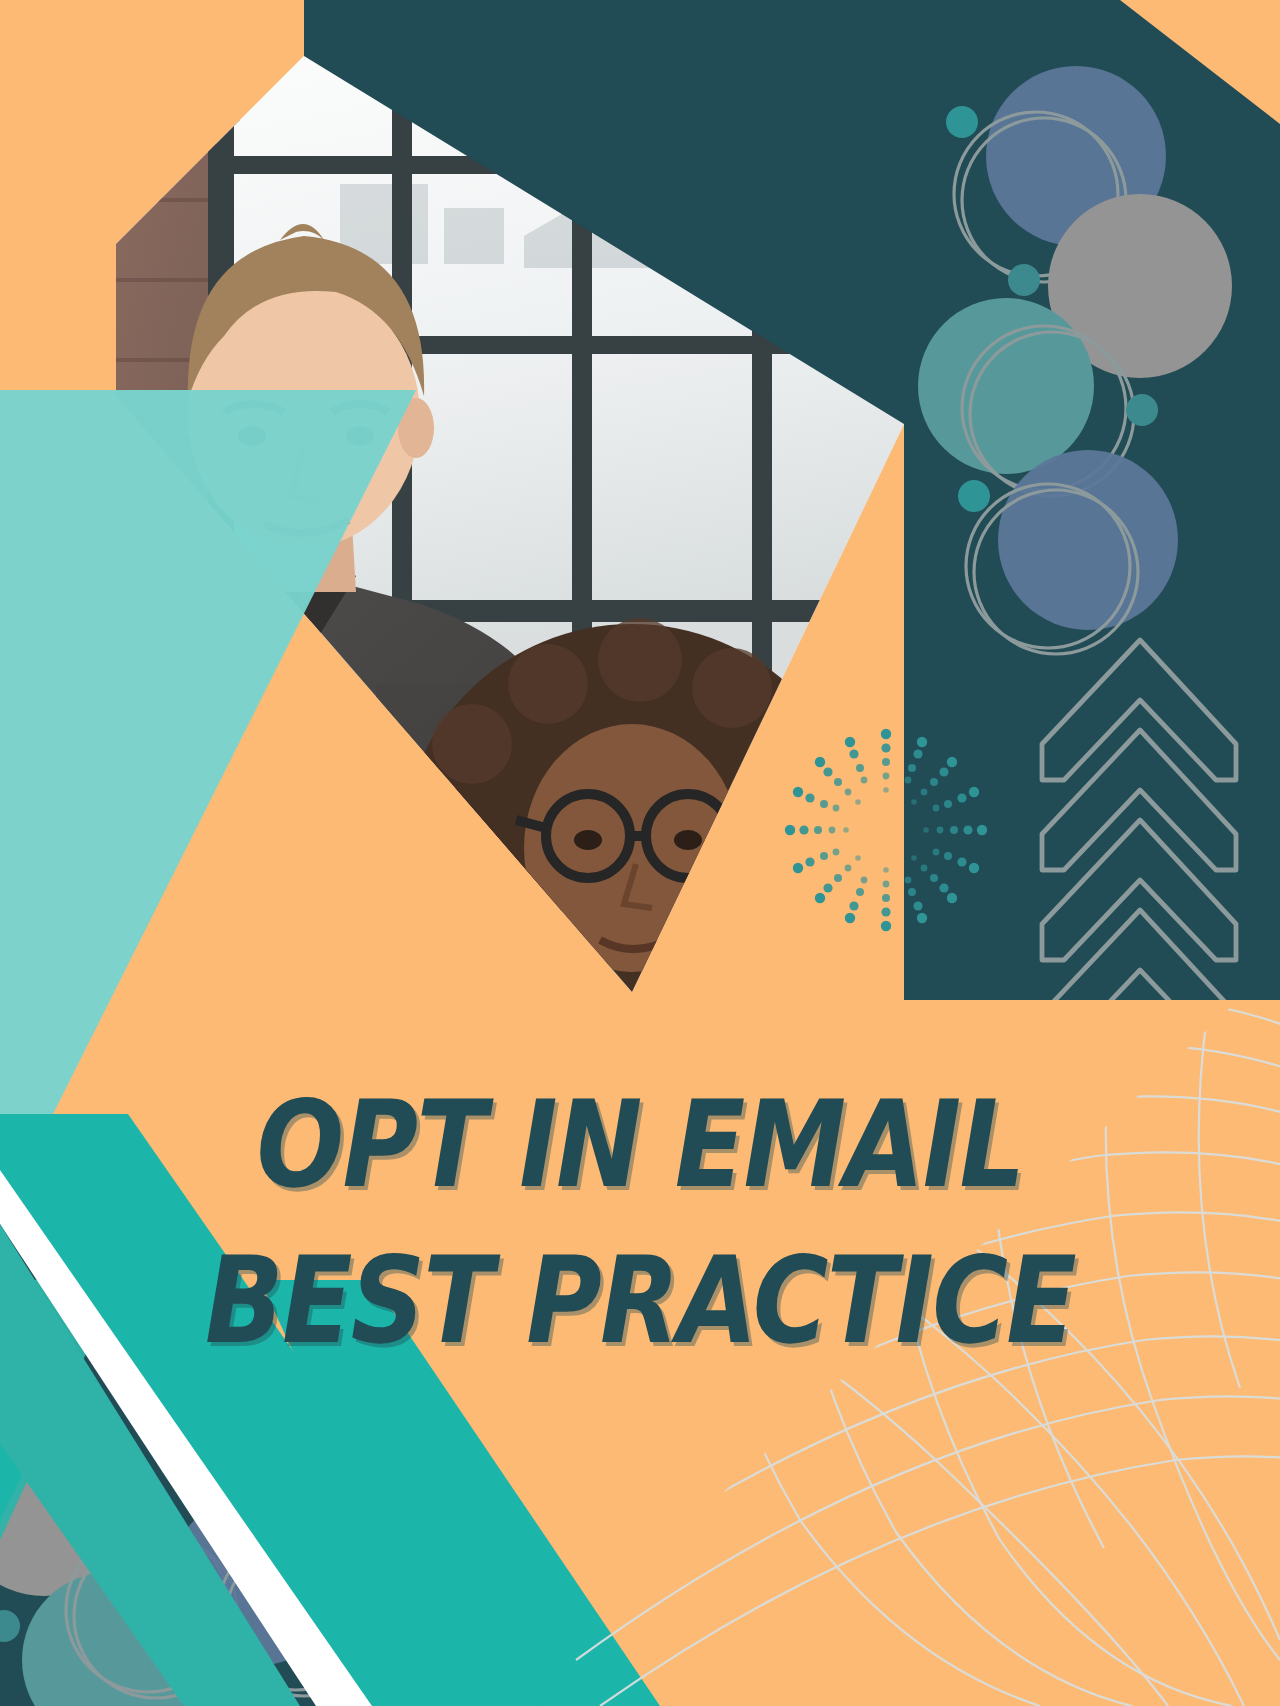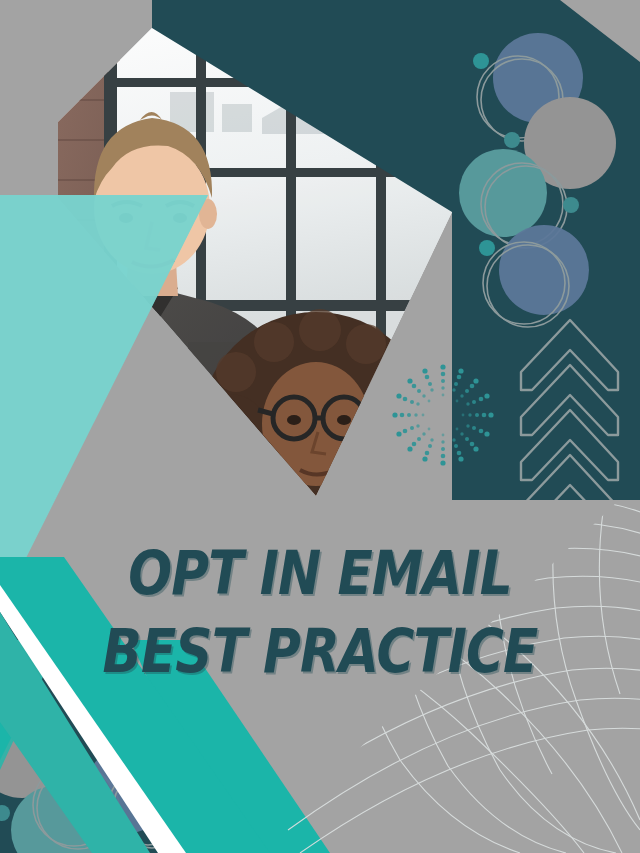--- a/index.html
+++ b/index.html
@@ -8,21 +8,21 @@
     background: #ffffff;
   }
   body {
     font-family: "Liberation Sans", sans-serif;
   }
   #poster {
     position: relative;
     width: 640px;
     height: 853px;
     overflow: hidden;
-    background: #a3a3a3;
+    background: #fdba74;
   }
   .layer {
     position: absolute;
     top: 0;
     left: 0;
     width: 640px;
     height: 853px;
   }
   .title-block {
     position: absolute;

